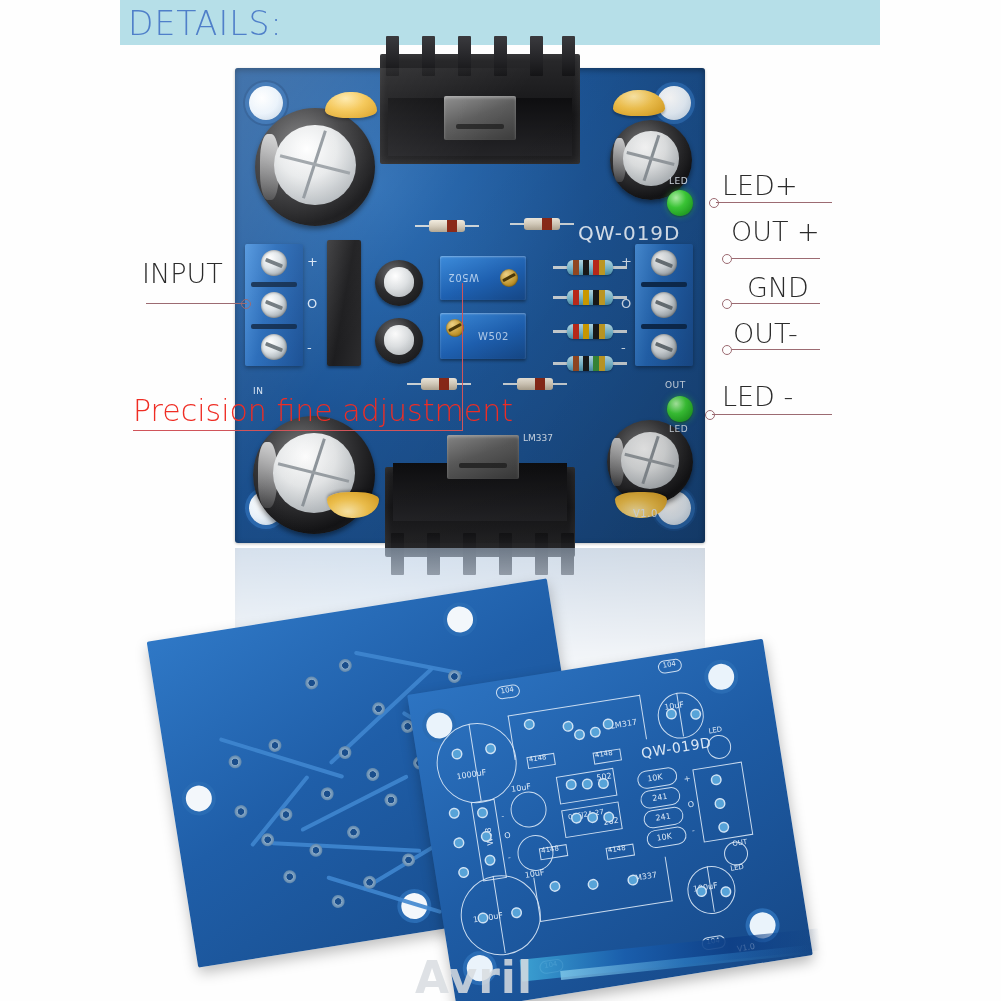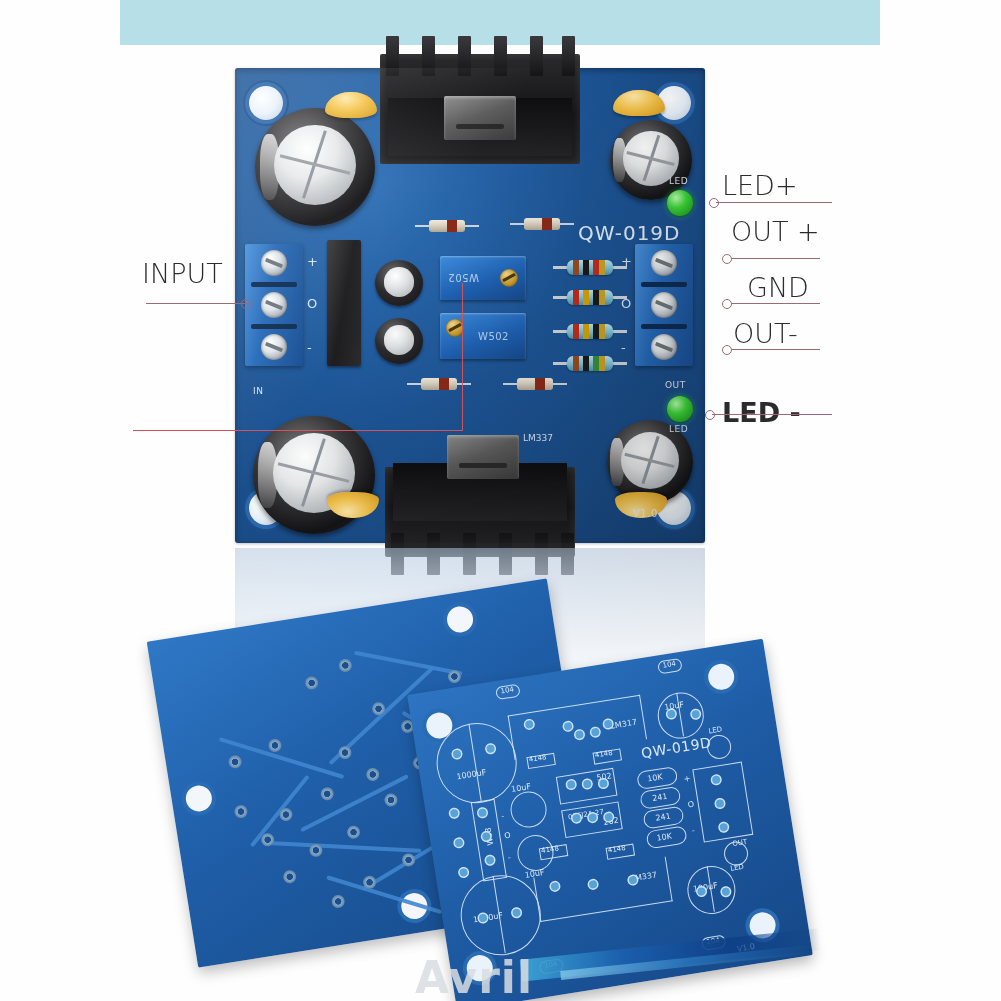--- a/index.html
+++ b/index.html
@@ -185,20 +185,21 @@
   .wm-streak2{position:absolute;left:560px;top:958px;width:250px;height:9px;
       background:linear-gradient(95deg,#8fd3ef 0%,#2f7fc3 50%,rgba(255,255,255,0) 100%);
       transform:rotate(-6deg);opacity:.7;}
 </style>
 </head>
 <body>
 
 <div class="page">
 
   <div class="banner"></div>
+  <div class="banner-title">DETAILS:</div>
 
   <div class="board-wrap">
     <div class="board">
 
       <div class="hole tl"></div>
       <div class="hole tr"></div>
       <div class="hole bl"></div>
       <div class="hole br"></div>
 
       <div class="heatsink hs-top">
@@ -555,24 +556,25 @@
   <div class="dot" style="left:722px;top:254px;"></div>
 
   <div class="ann" style="left:747px;top:272px;">GND</div>
   <div class="leader" style="left:732px;top:303px;width:88px;"></div>
   <div class="dot" style="left:722px;top:299px;"></div>
 
   <div class="ann" style="left:733px;top:318px;">OUT-</div>
   <div class="leader" style="left:732px;top:349px;width:88px;"></div>
   <div class="dot" style="left:722px;top:345px;"></div>
 
-  <div class="ann" style="left:722px;top:397px;font-weight:bold;">LED -</div>
+  <div class="ann" style="left:722px;top:381px;">LED -</div>
   <div class="leader" style="left:712px;top:414px;width:120px;"></div>
   <div class="dot" style="left:705px;top:410px;"></div>
 
+  <div class="redtext" style="left:133px;top:393px;">Precision fine adjustment</div>
   <div class="redline" style="left:133px;top:430px;width:330px;"></div>
   <div class="redvert" style="left:462px;top:390px;height:41px;"></div>
   <div class="redvert" style="left:462px;top:283px;height:110px;"></div>
 
 
   <div class="wm-streak"></div>
   <div class="wm-streak2"></div>
   <div class="wm">Avril</div>
 
 </div>

